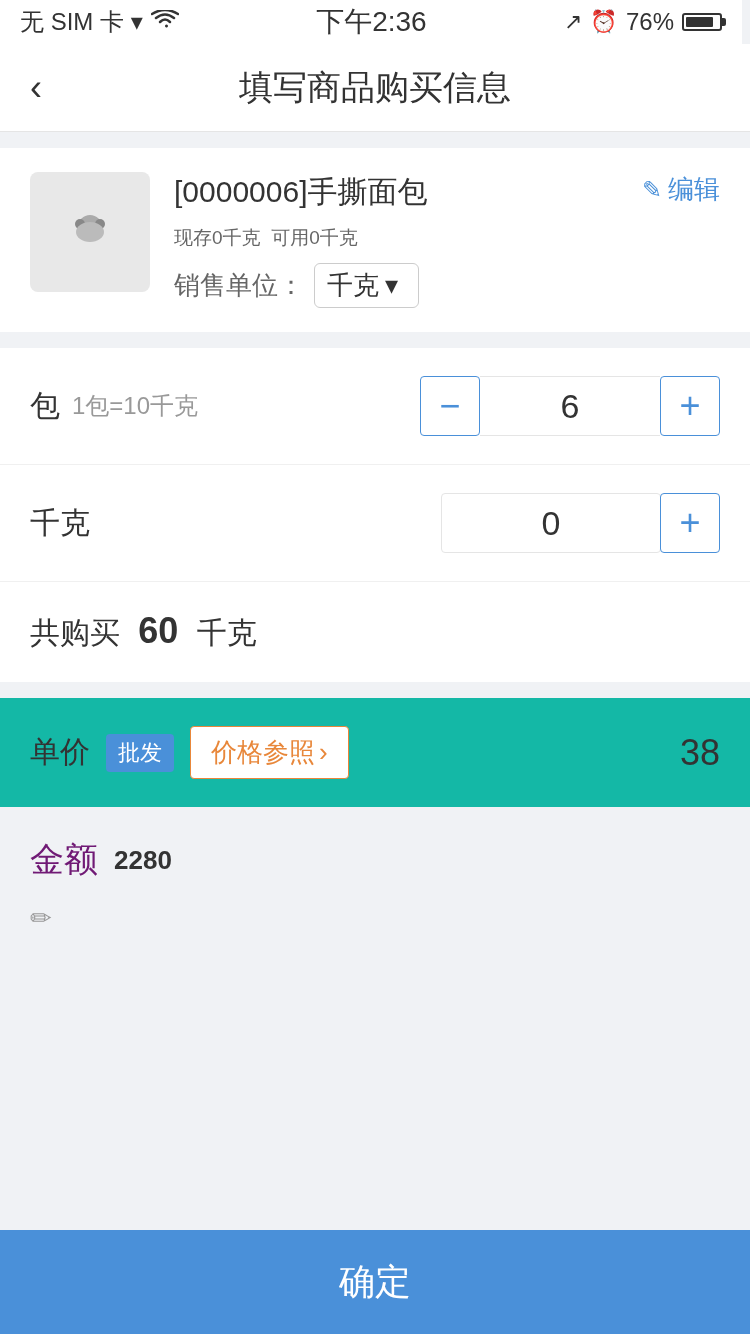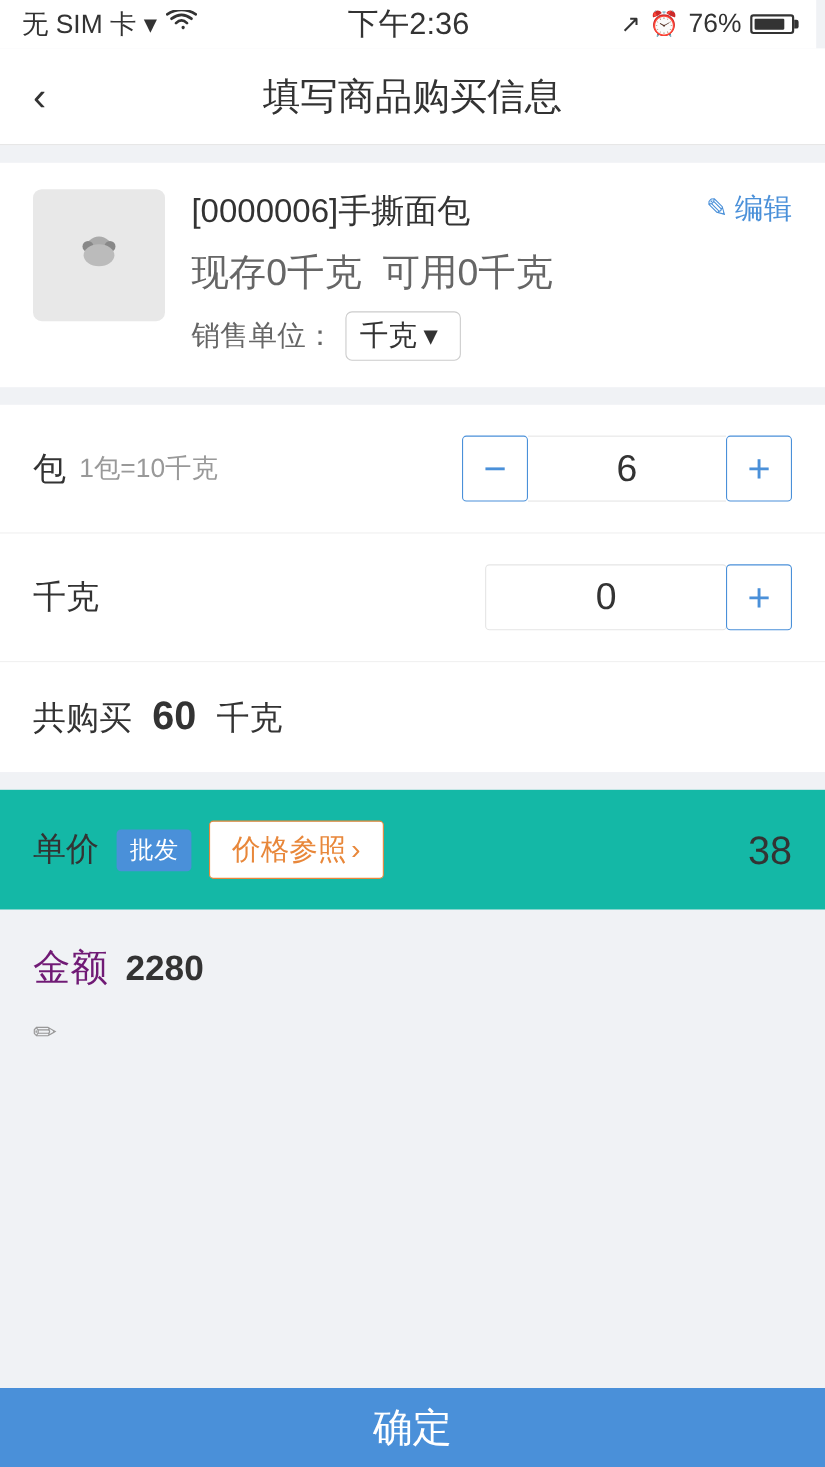--- a/index.html
+++ b/index.html
@@ -97,21 +97,21 @@
     }
     .product-image svg { width: 60px; height: 60px; }
     .product-info { flex: 1; }
     .product-name {
       font-size: 30px;
       font-weight: 500;
       color: #333;
       margin-bottom: 12px;
     }
     .product-stock {
-      font-size: 34px;
+      font-size: 19px;
       color: #666;
       margin-bottom: 12px;
     }
     .product-unit {
       font-size: 26px;
       color: #666;
       display: flex;
       align-items: center;
       gap: 10px;
     }
@@ -266,21 +266,21 @@
       align-items: center;
       gap: 16px;
       margin-bottom: 20px;
     }
     .amount-label {
       font-size: 34px;
       color: #701a75;
       font-weight: 500;
     }
     .amount-value {
-      font-size: 32px;
+      font-size: 26px;
       color: #333;
       font-weight: 600;
     }
     .note-row {
       display: flex;
       align-items: center;
       gap: 12px;
     }
     .note-icon {
       color: #999;
@@ -297,21 +297,21 @@
       min-height: 340px;
       background: #f0f2f5;
     }
 
     
     .confirm-btn {
       position: fixed;
       bottom: 0;
       left: 0;
       width: 750px;
-      height: 72px;
+      height: 104px;
       background: #4a90d9;
       color: #fff;
       font-size: 36px;
       border: none;
       cursor: pointer;
       display: flex;
       align-items: center;
       justify-content: center;
     }
   </style>

